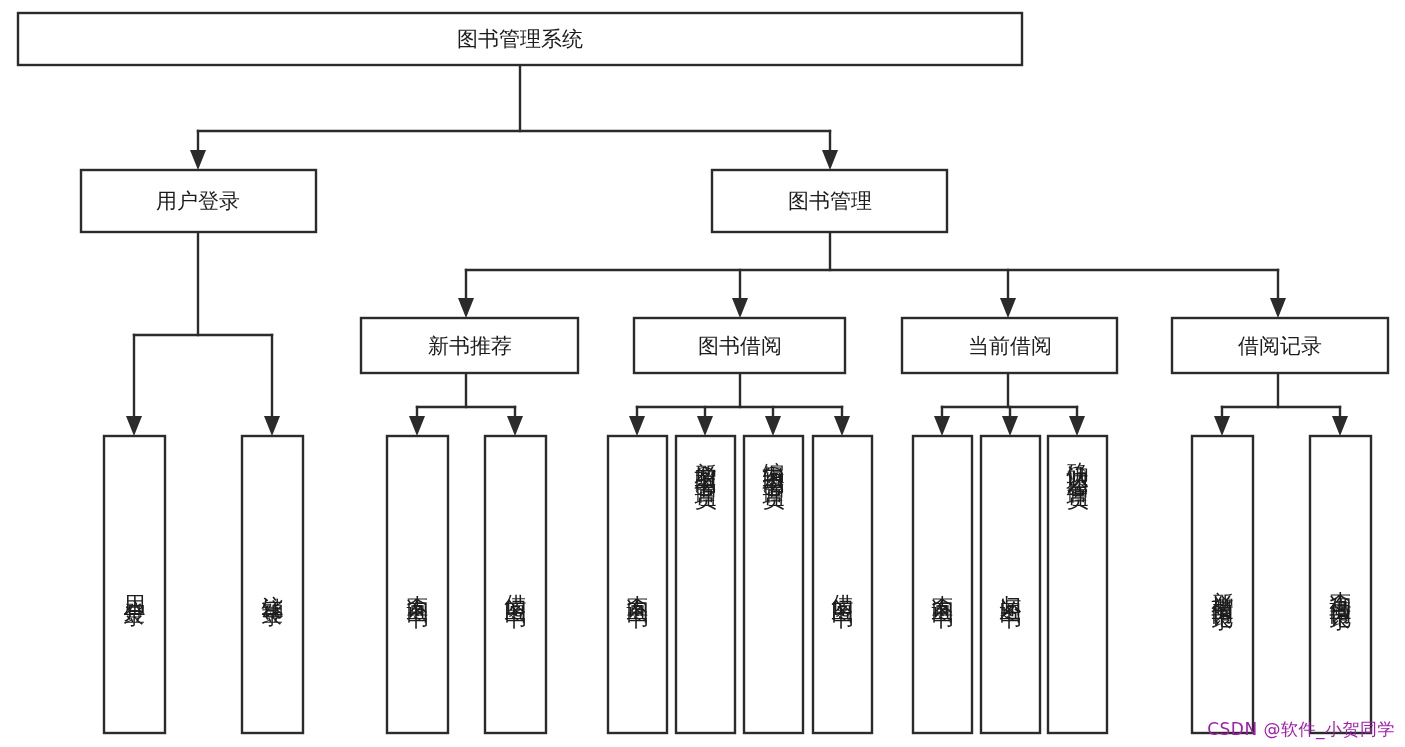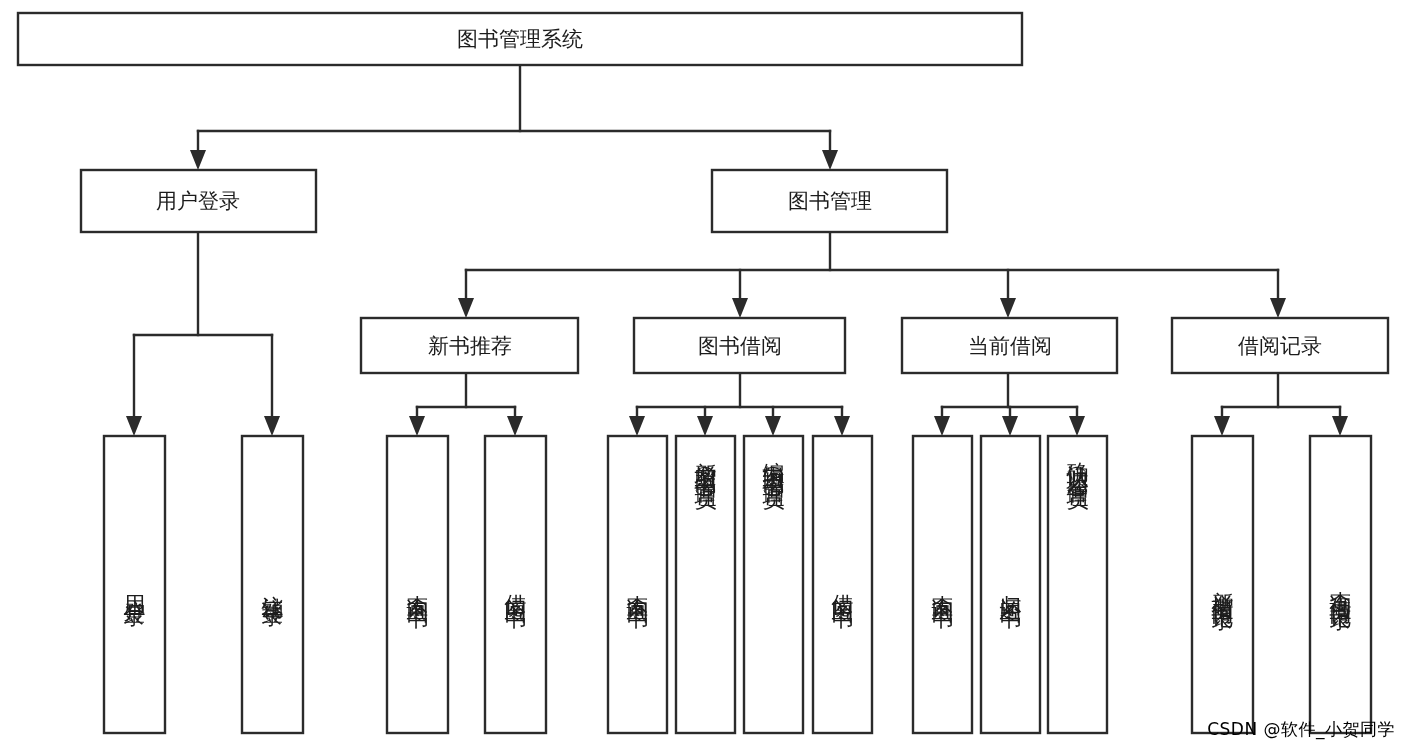--- a/index.html
+++ b/index.html
@@ -75,21 +75,21 @@
     letter-spacing: 4px;
     color: #1c1c1c;
     white-space: nowrap;
   }
   #watermark {
     position: absolute;
     right: 10px;
     bottom: 6px;
     font-family: "DejaVu Sans", "Liberation Sans", sans-serif;
     font-size: 17px;
-    color: #000000;
+    color: #a21caf;
     letter-spacing: 0.5px;
     user-select: none;
   }
 </style>
 </head>
 <body>
 
 <div id="diagram-root">
 
   <svg id="tree-svg" viewBox="0 0 1405 747">

